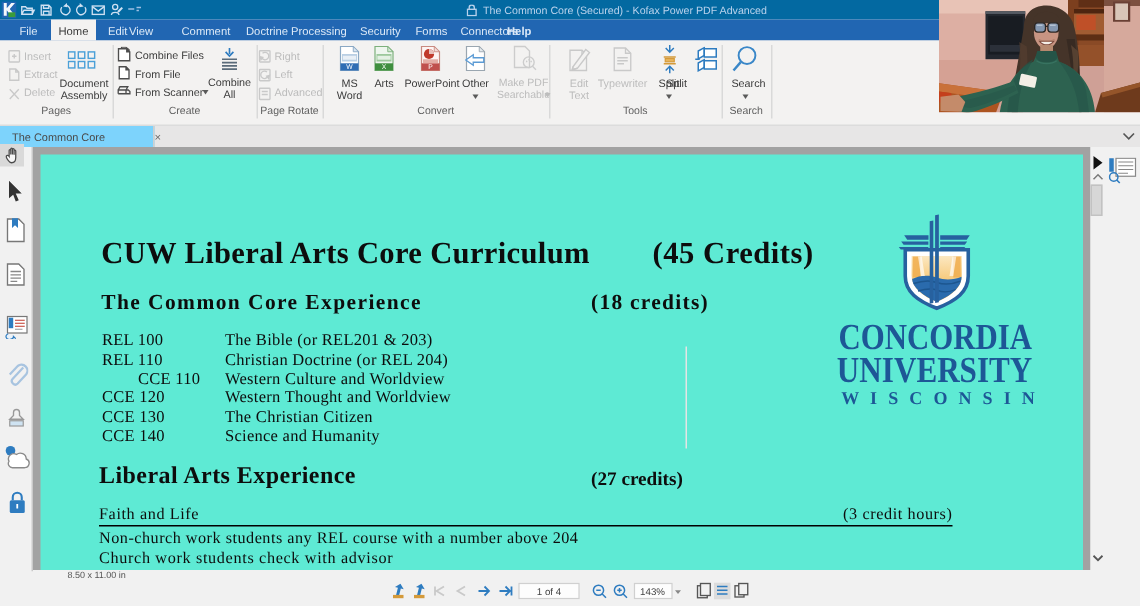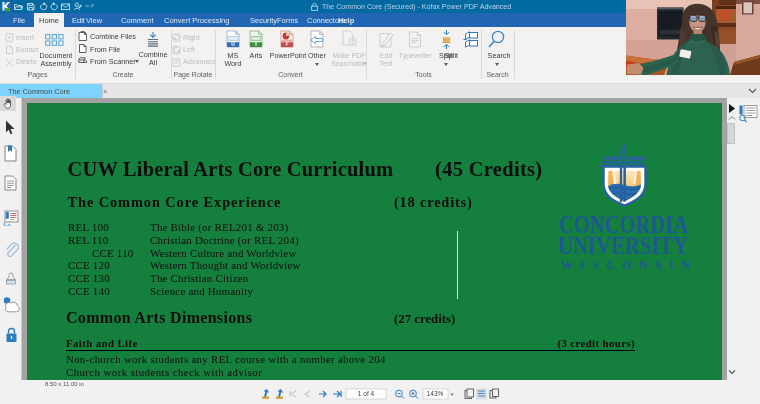--- a/index.html
+++ b/index.html
@@ -25,21 +25,21 @@
 .caret { position:absolute; width:0; height:0; border-left:2.5px solid transparent; border-right:2.5px solid transparent; border-top:3px solid #5a5a5a; }
 .caretg { border-top-color:#bdbdbd; }
 
 
 #tabrow { left:0; top:84px; width:760px; height:14px; background:#e7e6e6; }
 #doctab { position:absolute; left:0px; top:0px; width:103px; height:14px; background:#7dd3fc; border-right:1px solid #cfcfcf; font-size:7.3px; color:#4a4a4a; line-height:15px; }
 
 
 #docarea { left:0; top:98px; width:760px; height:283px; background:#f1f1f1; }
 #grayframe { position:absolute; left:22px; top:0; width:705px; height:282px; background:#a2a2a2; }
-#page { position:absolute; left:27px; top:5px; width:695px; height:277px; background:#15803d; }
+#page { position:absolute; left:27px; top:5px; width:695px; height:277px; background:#5eead4; }
 #sidebar { position:absolute; left:0; top:0; width:22px; height:283px; background:#f1f1f1; border-right:1px solid #c9c9c9; }
 #rpanel { position:absolute; left:737px; top:0; width:23px; height:283px; background:#f1f1f1; }
 #scrollcol { position:absolute; left:727px; top:0; width:10px; height:283px; background:#f1f1f1; }
 
 
 .serif { font-family:"Liberation Serif", serif; color:#0d0d0d; position:absolute; white-space:nowrap; }
 .course { font-size:11px; letter-spacing:0.18px; }
 
 
 #statusbar { left:0; top:381px; width:760px; height:23px; background:#f1f1f1; }
@@ -84,22 +84,22 @@
     </svg>
     <div id="titletext">The Common Core (Secured) - Kofax Power PDF Advanced</div>
   </div>
 
   <div id="menubar" class="abs">
     <div class="menu-item" style="left:13px;">File</div>
     <div id="hometab">Home</div>
     <div class="menu-item" style="left:72px;">Edit</div>
     <div class="menu-item" style="left:86px;">View</div>
     <div class="menu-item" style="left:121px;">Comment</div>
-    <div class="menu-item" style="left:164px;">Convert Processing</div>
-    <div class="menu-item" style="left:250px;">Security</div>
+    <div class="menu-item" style="left:164px;">Doctrine Processing</div>
+    <div class="menu-item" style="left:240px;">Security</div>
     <div class="menu-item" style="left:277px;">Forms</div>
     <div class="menu-item" style="left:307px;">Connectors</div>
     <div class="menu-item" style="left:338px;font-weight:bold;">Help</div>
   </div>
 
   <div id="ribbon" class="abs">
     <div class="rsep" style="left:75px;"></div>
     <div class="rsep" style="left:171px;"></div>
     <div class="rsep" style="left:215px;"></div>
     <div class="rsep" style="left:366px;"></div>
@@ -290,24 +290,24 @@
       <div class="serif course" style="left:123px; top:130.8px;">Christian Doctrine (or REL 204)</div>
       <div class="serif course" style="left:41px; top:143.6px;padding-left:24px;">CCE 110</div>
       <div class="serif course" style="left:123px; top:143.6px;">Western Culture and Worldview</div>
       <div class="serif course" style="left:41px; top:156.4px;">CCE 120</div>
       <div class="serif course" style="left:123px; top:156.4px;">Western Thought and Worldview</div>
       <div class="serif course" style="left:41px; top:169.2px;">CCE 130</div>
       <div class="serif course" style="left:123px; top:169.2px;">The Christian Citizen</div>
       <div class="serif course" style="left:41px; top:182px;">CCE 140</div>
       <div class="serif course" style="left:123px; top:182px;">Science and Humanity</div>
 
-      <div class="serif" style="left:39px; top:205.5px; font-size:16px; font-weight:bold; letter-spacing:0.3px;">Common Arts Dimensions</div>
+      <div class="serif" style="left:39px; top:205.5px; font-size:16px; font-weight:bold; letter-spacing:0.3px;">Liberal Arts Experience</div>
       <div class="serif" style="left:367px; top:208.5px; font-size:12.8px; font-weight:bold;">(27 credits)</div>
 
-      <div class="serif" style="left:39px; top:233.5px; width:569px; font-size:10.8px; font-weight:bold; letter-spacing:0.4px; border-bottom:1px solid #000; padding-bottom:1px;">Faith and Life<span style="float:right;">(3 credit hours)</span></div>
+      <div class="serif" style="left:39px; top:233.5px; width:569px; font-size:10.8px; font-weight:normal; letter-spacing:0.4px; border-bottom:1px solid #000; padding-bottom:1px;">Faith and Life<span style="float:right;">(3 credit hours)</span></div>
       <div class="serif" style="left:39px; top:250px; font-size:10.8px; letter-spacing:0.33px;">Non-church work students any REL course with a number above 204</div>
       <div class="serif" style="left:39px; top:263px; font-size:10.8px; letter-spacing:0.44px;">Church work students check with advisor</div>
 
       <svg style="position:absolute; left:523px; top:35px;" width="150" height="137" viewBox="0 0 150 137">
         <defs>
           <linearGradient id="gold" x1="0" y1="0" x2="0" y2="1">
             <stop offset="0" stop-color="#fce9c4"></stop>
             <stop offset="0.55" stop-color="#f6c878"></stop>
             <stop offset="1" stop-color="#f0b055"></stop>
           </linearGradient>

